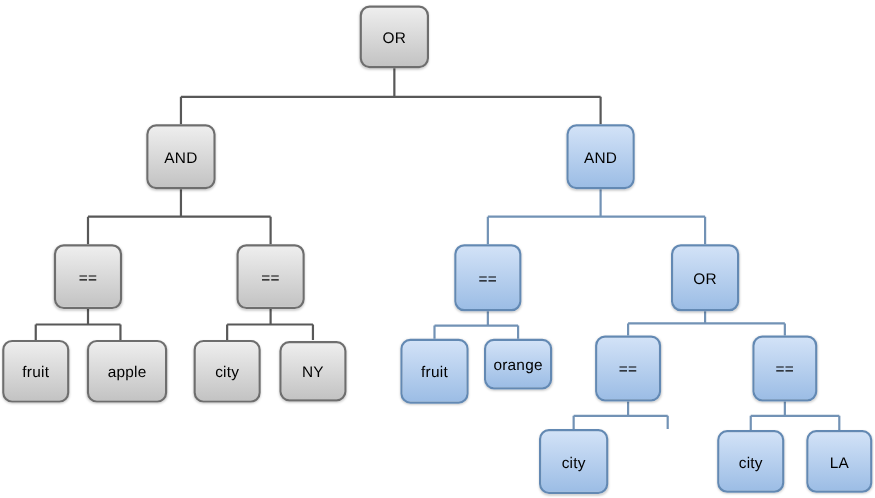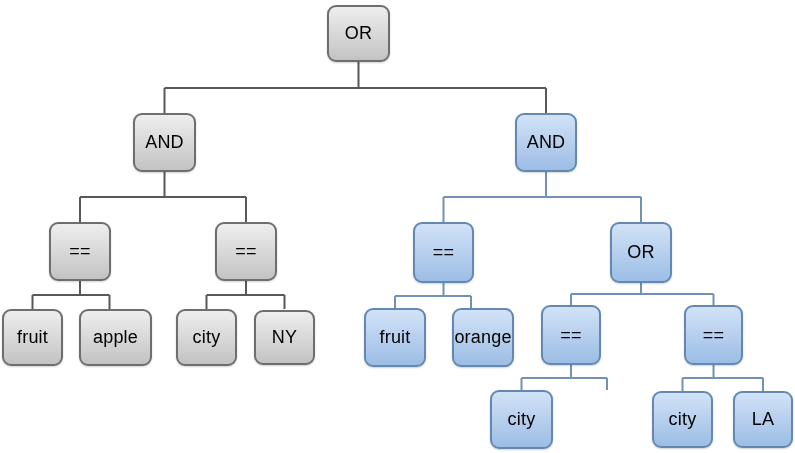--- a/index.html
+++ b/index.html
@@ -22,21 +22,21 @@
     width: 795px;
     height: 453px;
   }
   .node {
     position: absolute;
     box-sizing: border-box;
     border-radius: 9px;
     display: flex;
     align-items: center;
     justify-content: center;
-    font-size: 18px;
+    font-size: 14px;
     color: #000000;
     box-shadow: 0 1px 2px rgba(0,0,0,0.18);
   }
   .node.gray {
     background: linear-gradient(to bottom, var(--gray-fill-top), var(--gray-fill-bottom));
     border: 2px solid var(--gray-border);
   }
   .node.blue {
     background: linear-gradient(to bottom, var(--blue-fill-top), var(--blue-fill-bottom));
     border: 2px solid var(--blue-border);
@@ -90,21 +90,21 @@
     </div>
     <div class="node gray" style="left: 176px; top: 309px; width: 61px; height: 57px;">
       <span>city</span>
     </div>
     <div class="node gray" style="left: 254px; top: 310px; width: 61px; height: 55px;">
       <span>NY</span>
     </div>
     <div class="node blue" style="left: 364px; top: 308px; width: 62px; height: 59px;">
       <span>fruit</span>
     </div>
-    <div class="node blue" style="left: 452px; top: 308px; width: 62px; height: 59px; align-items: center;">
+    <div class="node blue" style="left: 440px; top: 308px; width: 62px; height: 46px; align-items: center;">
       <span>orange</span>
     </div>
     <div class="node blue" style="left: 541px; top: 305px; width: 60px; height: 60px;">
       <span>==</span>
     </div>
     <div class="node blue" style="left: 684px; top: 305px; width: 59px; height: 60px;">
       <span>==</span>
     </div>
     <div class="node blue" style="left: 490px; top: 390px; width: 63px; height: 59px;">
       <span>city</span>

